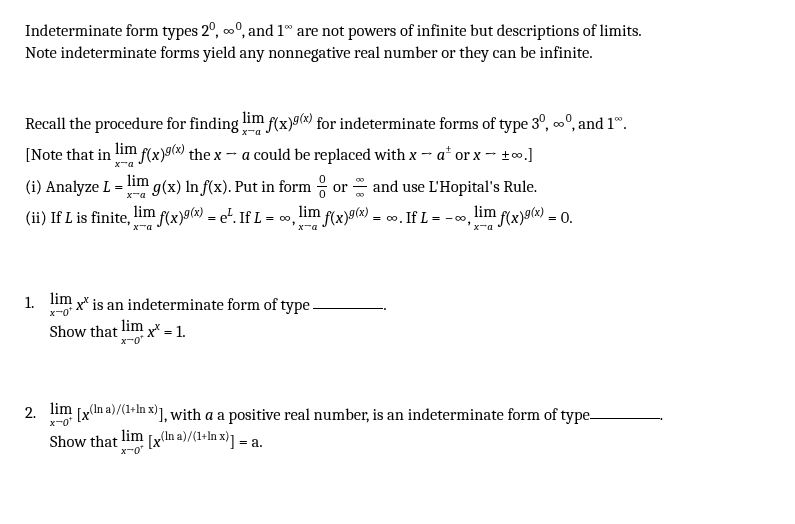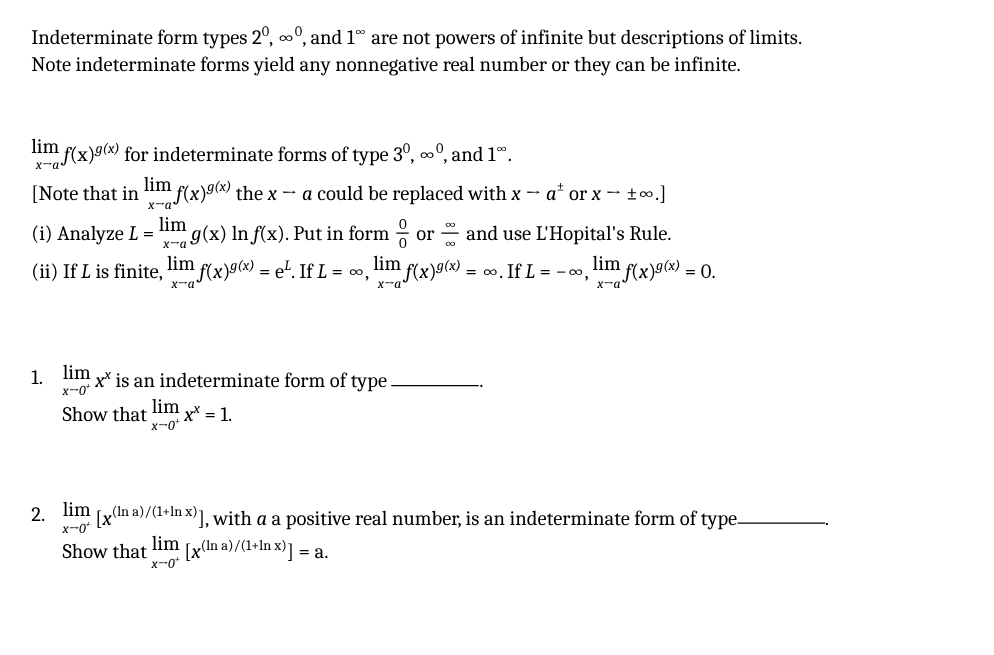--- a/index.html
+++ b/index.html
@@ -24,21 +24,21 @@
     text-align: center;
     margin: 0 2px;
     position: relative;
     top: -1px;
   }
   .frac .num { display: block; border-bottom: 1px solid #000; padding: 0 2px 1px 2px;}
   .frac .den { display: block; padding: 1px 2px 0 2px;}
   .limit {
     display: inline-block;
     vertical-align: middle;
-    text-align: right;
+    text-align: left;
     line-height: 1;
     position: relative;
     top: -1px;
   }
   .limit .top { display:block; font-style: normal; }
   .limit .bot { display:block; font-size: 11px; font-style: italic; padding-top:0px;}
   .mi { font-style: italic; }
   sup, sub { line-height: 0; }
   sup { font-size: 11.5px; }
   .exp { font-style: italic; font-size: 11.5px;}
@@ -51,21 +51,21 @@
 <body>
 
 <div class="para">
   <span>Indeterminate form types 2</span><sup>0</sup><span>, ∞</span><sup>0</sup><span>, and 1</span><sup>∞</sup><span> are not powers of infinite but descriptions of limits.</span><br>
   <span>Note indeterminate forms yield any nonnegative real number or they can be infinite.</span>
 </div>
 
 <div class="gap-lg"></div>
 
 <div class="para">
-  <span class="limit"><span class="top">lim</span><span class="bot">x→a</span></span><span class="mi"> f</span><span>(x)</span><sup class="exp">g(x)</sup><span> for indeterminate forms of type 3</span><sup>0</sup><span>, ∞</span><sup>0</sup><span>, and 1</span><sup>∞</sup><span>.</span>
+  <span>Recall the procedure for finding </span><span class="limit"><span class="top">lim</span><span class="bot">x→a</span></span><span class="mi"> f</span><span>(x)</span><sup class="exp">g(x)</sup><span> for indeterminate forms of type 3</span><sup>0</sup><span>, ∞</span><sup>0</sup><span>, and 1</span><sup>∞</sup><span>.</span>
 </div>
 
 <div class="para">
   <span>[Note that in </span><span class="limit"><span class="top">lim</span><span class="bot">x→a</span></span><span class="mi"> f</span><span>(<span class="mi">x</span>)</span><sup class="exp">g(x)</sup><span> the </span><span class="mi">x</span><span> → </span><span class="mi">a</span><span> could be replaced with </span><span class="mi">x</span><span> → </span><span class="mi">a</span><sup>±</sup><span> or </span><span class="mi">x</span><span> → </span><span>±∞.]</span>
 </div>
 
 <div class="para">
   <span>(i) Analyze </span><span class="mi">L</span><span> = </span><span class="limit"><span class="top">lim</span><span class="bot">x→a</span></span><span class="mi"> g</span><span>(x) ln </span><span class="mi">f</span><span>(x).  Put in form </span><span class="frac"><span class="num">0</span><span class="den">0</span></span><span> or </span><span class="frac"><span class="num">∞</span><span class="den">∞</span></span><span> and use L'Hopital's Rule.</span>
 </div>
 

